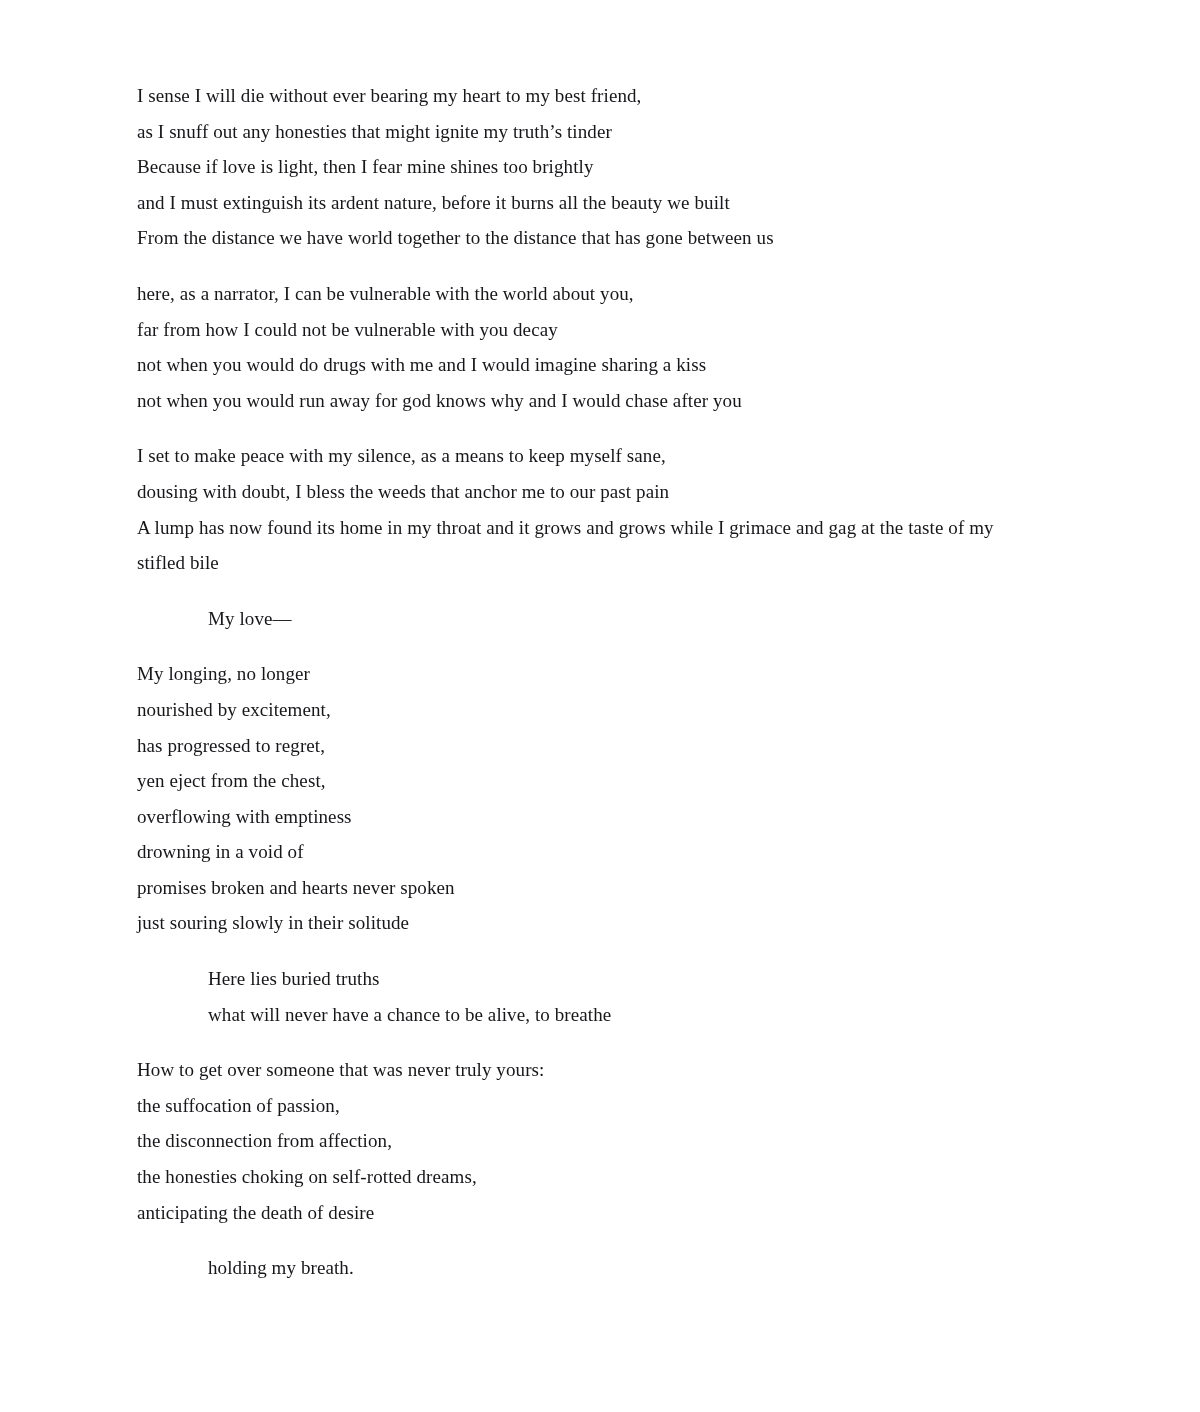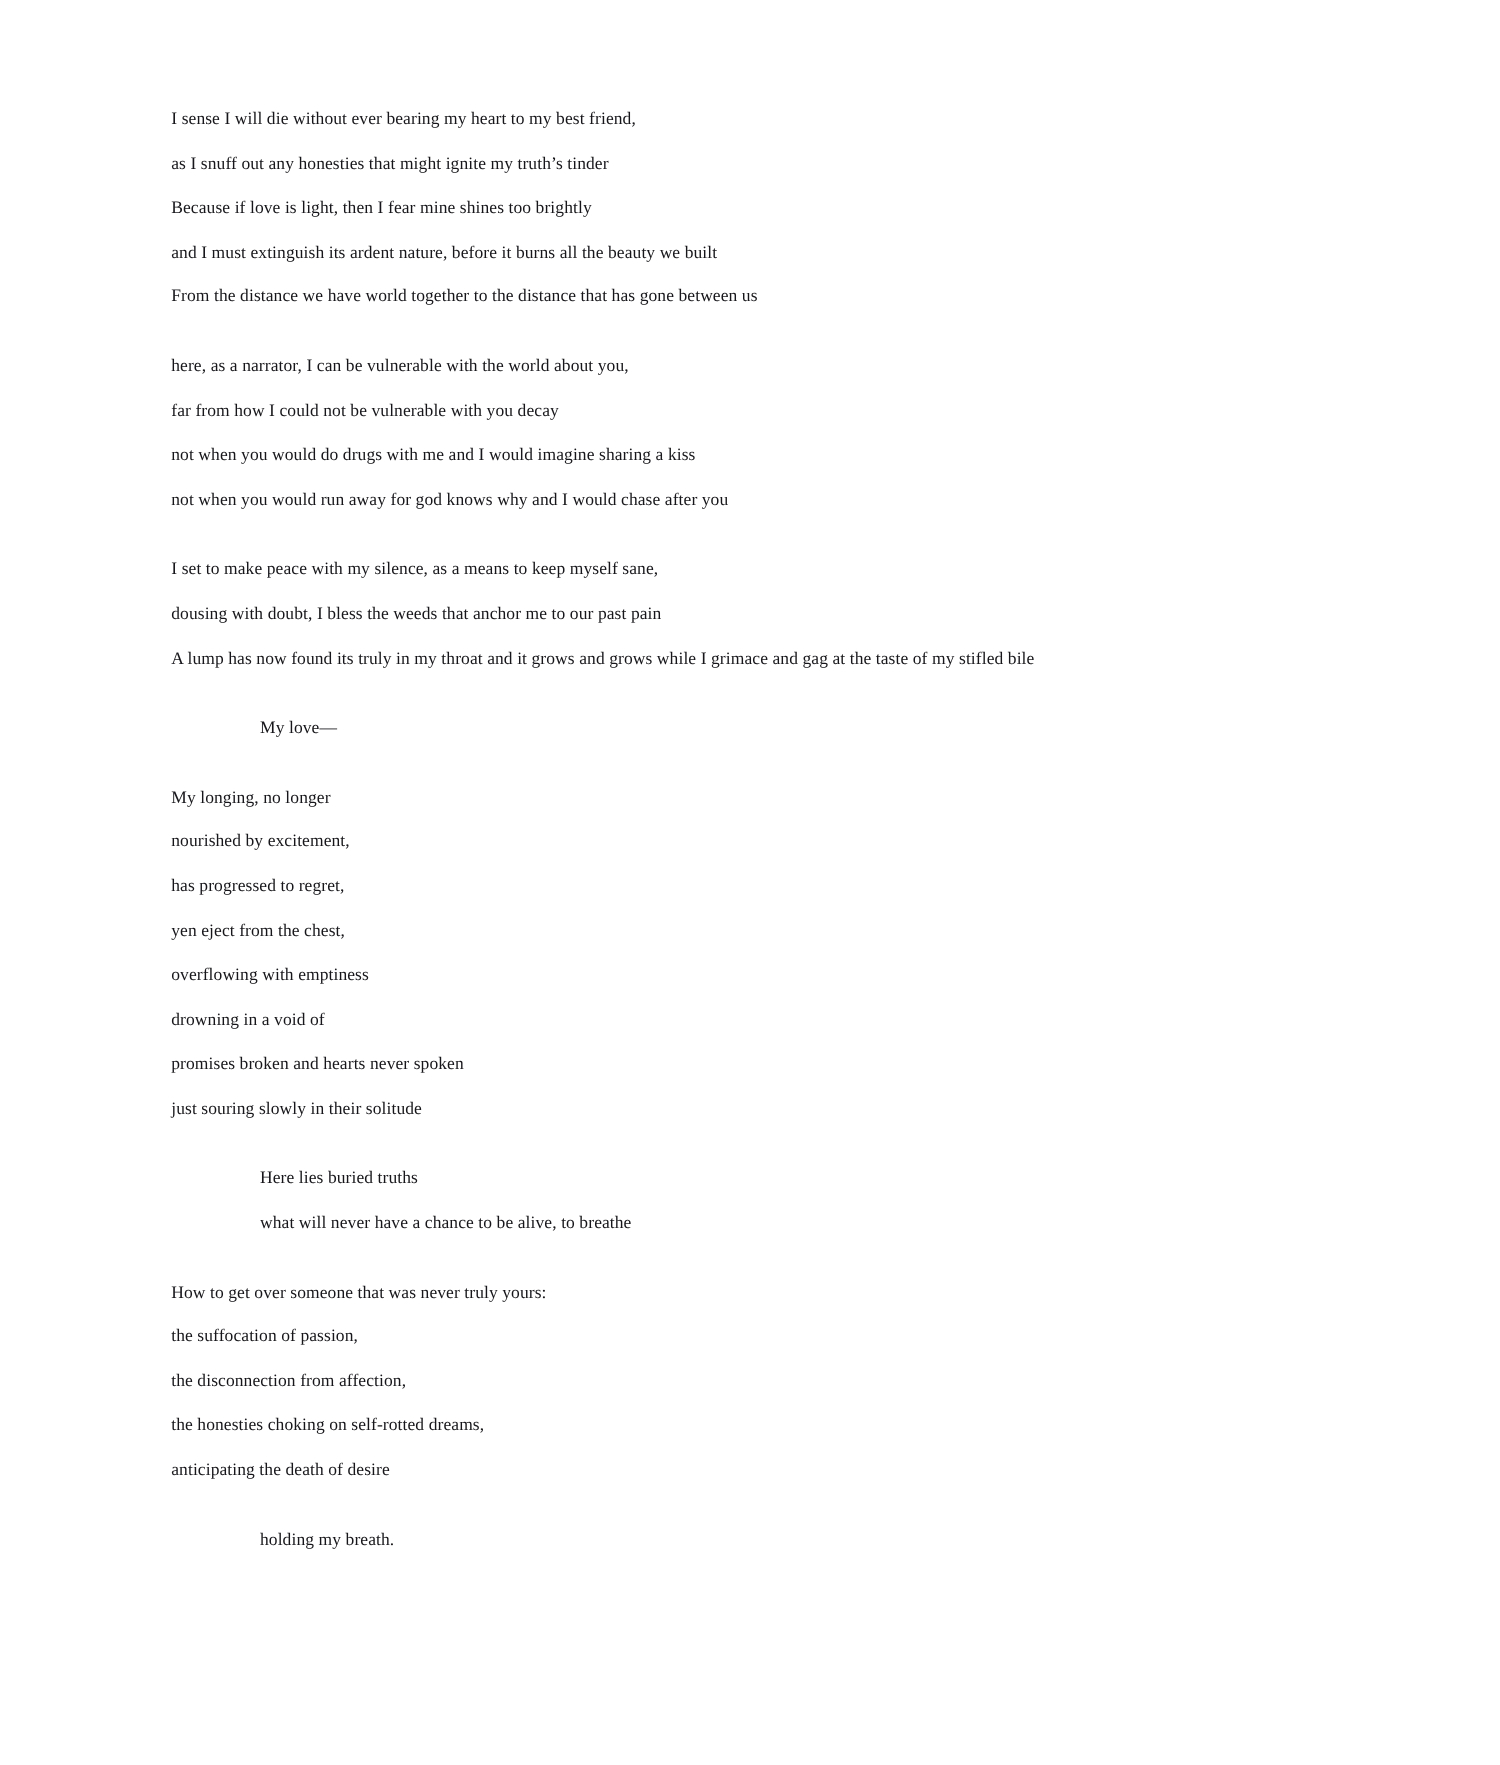--- a/index.html
+++ b/index.html
@@ -21,21 +21,21 @@
     width: 1200px;
     min-height: 1412px;
     box-sizing: border-box;
     padding: 78px 0 0 0;
     background: #ffffff;
   }
 
   .poem {
     width: 900px;
     margin: 0 0 0 137px;
-    font-size: 14px;
+    font-size: 19px;
     line-height: 35.6px;
     color: #17161a;
     letter-spacing: 0.005em;
   }
 
   .stanza {
     margin: 0 0 20px 0;
   }
   .stanza:last-child {
     margin-bottom: 16px;
@@ -66,21 +66,21 @@
       </div>
       <div class="stanza" id="stanza-2">
         <span class="line">here, as a narrator, I can be vulnerable with the world about you,</span>
         <span class="line">far from how I could not be vulnerable with you decay</span>
         <span class="line">not when you would do drugs with me and I would imagine sharing a kiss</span>
         <span class="line">not when you would run away for god knows why and I would chase after you</span>
       </div>
       <div class="stanza" id="stanza-3">
         <span class="line">I set to make peace with my silence, as a means to keep myself sane,</span>
         <span class="line">dousing with doubt, I bless the weeds that anchor me to our past pain</span>
-        <span class="line">A lump has now found its truly in my throat and it grows and grows while I grimace and gag at the taste of my stifled bile</span>
+        <span class="line">A lump has now found its home in my throat and it grows and grows while I grimace and gag at the taste of my stifled bile</span>
       </div>
       <div class="stanza indented" id="stanza-4">
         <span class="line">My love—</span>
       </div>
       <div class="stanza" id="stanza-5">
         <span class="line">My longing, no longer</span>
         <span class="line">nourished by excitement,</span>
         <span class="line">has progressed to regret,</span>
         <span class="line">yen eject from the chest,</span>
         <span class="line">overflowing with emptiness</span>

